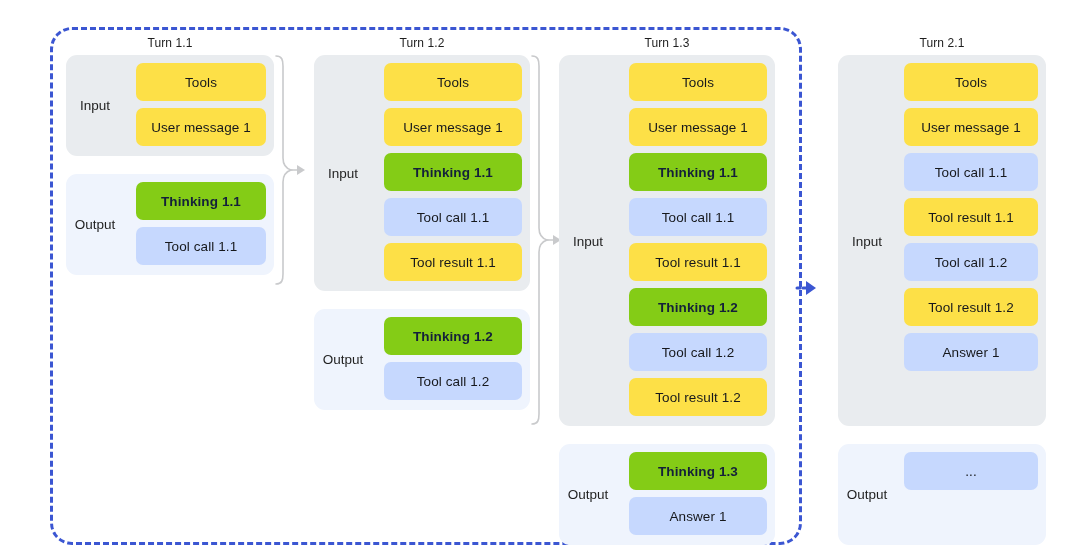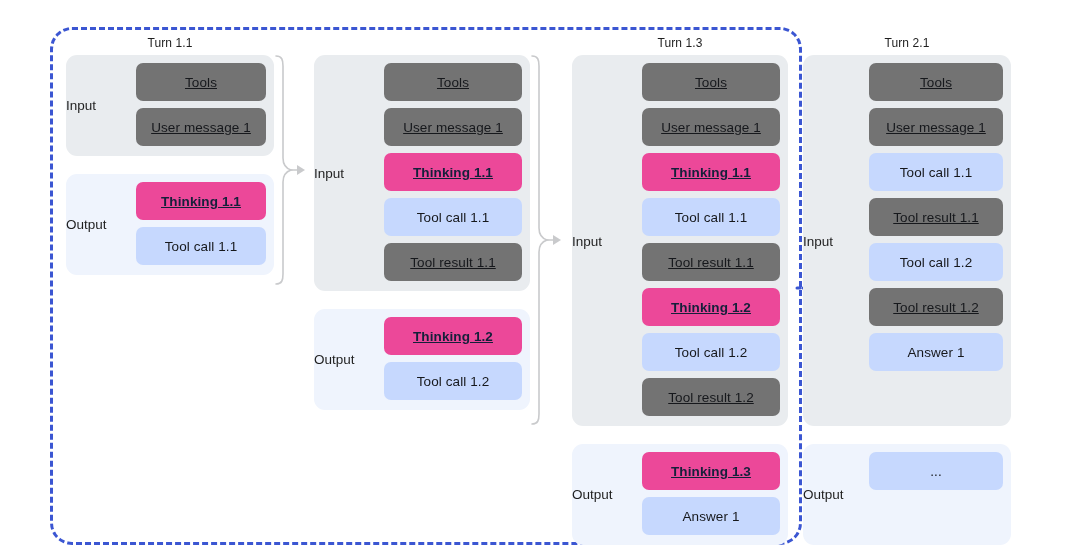--- a/index.html
+++ b/index.html
@@ -40,20 +40,21 @@
     border-radius:11px;
     box-sizing:border-box;
   }
   .group.input{ background:#e9ecef; }
   .group.output{ background:#eff4fd; }
 
   .group-label{
     position:absolute;
     left:0;
     width:58px;
+    text-align:center;
     font-size:13.5px;
     color:#1f1f1f;
     transform:translateY(-50%);
     white-space:nowrap;
   }
 
   .chips{
     position:absolute;
     top:8px;
     box-sizing:border-box;
@@ -65,22 +66,22 @@
     align-items:center;
     justify-content:center;
     font-size:13.5px;
     color:#16181c;
     margin-bottom:7px;
     box-sizing:border-box;
     white-space:nowrap;
     letter-spacing:.1px;
   }
   .chip:last-child{margin-bottom:0;}
-  .chip.gray   { background:#737373;text-decoration:underline; }
-  .chip.blue   { background:#ec4899; font-weight:700; color:#14203a;text-decoration:underline;}
+  .chip.gray   { background:#fde047; }
+  .chip.blue   { background:#84cc16; font-weight:700; color:#14203a;}
   .chip.lblue  { background:#c6d8fe; }
 
   
   .bracket{position:absolute;}
   .bracket svg{display:block;overflow:visible;}
 
   
   .frame-arrow{position:absolute;}
 </style>
 </head>
@@ -127,20 +128,21 @@
     <div class="group output" style="left:0;top:138px;width:208px;height:101px;">
       <div class="group-label" style="top:50px;">Output</div>
       <div class="chips" style="left:70px;width:130px;">
         <div class="chip blue">Thinking 1.1</div>
         <div class="chip lblue">Tool call 1.1</div>
       </div>
     </div>
   </div>
 
   <div class="column" style="left:314px;top:36px;width:216px;height:500px;">
+    <div class="col-title">Turn 1.2</div>
 
     <div class="group input" style="left:0;top:19px;width:216px;height:236px;">
       <div class="group-label" style="top:118px;">Input</div>
       <div class="chips" style="left:70px;width:138px;">
         <div class="chip gray">Tools</div>
         <div class="chip gray">User message 1</div>
         <div class="chip blue">Thinking 1.1</div>
         <div class="chip lblue">Tool call 1.1</div>
         <div class="chip gray">Tool result 1.1</div>
       </div>
@@ -148,21 +150,21 @@
 
     <div class="group output" style="left:0;top:273px;width:216px;height:101px;">
       <div class="group-label" style="top:50px;">Output</div>
       <div class="chips" style="left:70px;width:138px;">
         <div class="chip blue">Thinking 1.2</div>
         <div class="chip lblue">Tool call 1.2</div>
       </div>
     </div>
   </div>
 
-  <div class="column" style="left:572px;top:36px;width:216px;height:510px;">
+  <div class="column" style="left:559px;top:36px;width:216px;height:510px;">
     <div class="col-title">Turn 1.3</div>
 
     <div class="group input" style="left:0;top:19px;width:216px;height:371px;">
       <div class="group-label" style="top:186px;">Input</div>
       <div class="chips" style="left:70px;width:138px;">
         <div class="chip gray">Tools</div>
         <div class="chip gray">User message 1</div>
         <div class="chip blue">Thinking 1.1</div>
         <div class="chip lblue">Tool call 1.1</div>
         <div class="chip gray">Tool result 1.1</div>
@@ -174,21 +176,21 @@
 
     <div class="group output" style="left:0;top:408px;width:216px;height:101px;">
       <div class="group-label" style="top:50px;">Output</div>
       <div class="chips" style="left:70px;width:138px;text-align:right;">
         <div class="chip blue">Thinking 1.3</div>
         <div class="chip lblue">Answer 1</div>
       </div>
     </div>
   </div>
 
-  <div class="column" style="left:803px;top:36px;width:208px;height:510px;">
+  <div class="column" style="left:838px;top:36px;width:208px;height:510px;">
     <div class="col-title">Turn 2.1</div>
 
     <div class="group input" style="left:0;top:19px;width:208px;height:371px;">
       <div class="group-label" style="top:186px;">Input</div>
       <div class="chips" style="left:66px;width:134px;">
         <div class="chip gray">Tools</div>
         <div class="chip gray">User message 1</div>
         <div class="chip lblue">Tool call 1.1</div>
         <div class="chip gray">Tool result 1.1</div>
         <div class="chip lblue">Tool call 1.2</div>

